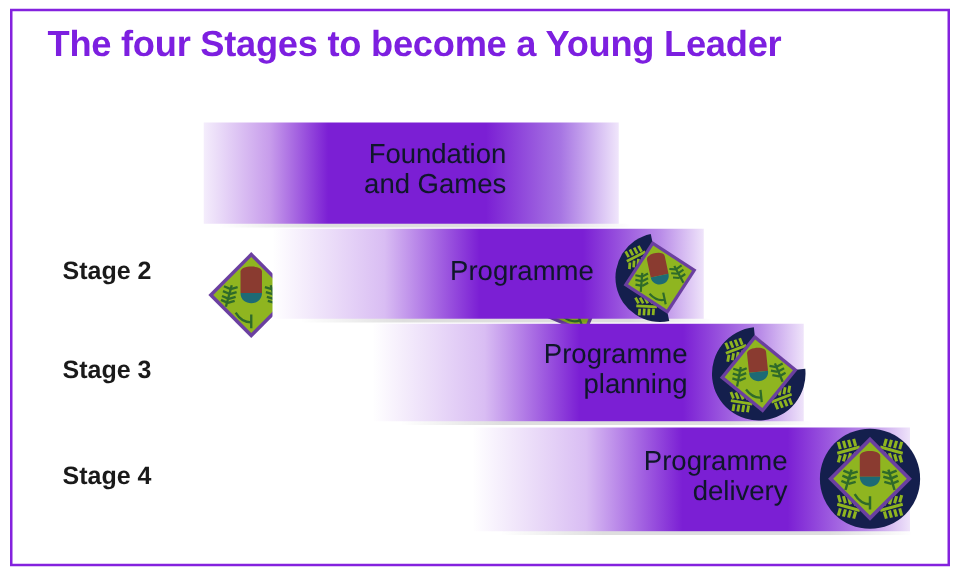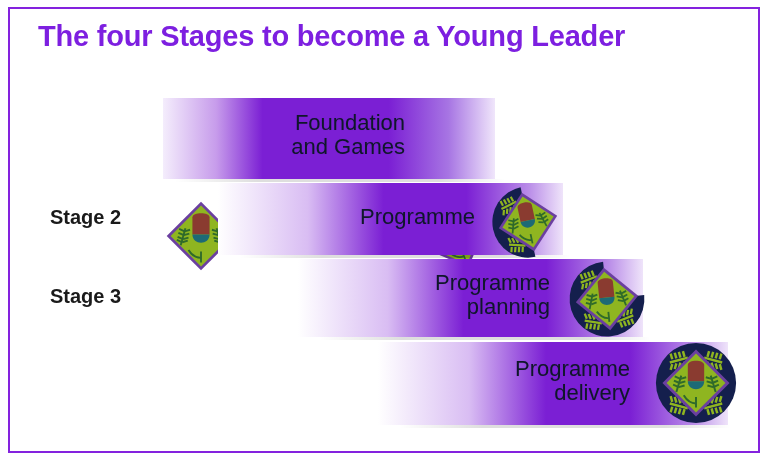--- a/index.html
+++ b/index.html
@@ -339,20 +339,21 @@
           <path d="M55,72 L55,85" stroke="#2f6a2a" stroke-width="2.4" fill="none"></path>
           <path d="M55,80 C48,80 43,75 40,70" stroke="#2f6a2a" stroke-width="2.4" fill="none"></path>
           <path d="M45,33 C45,26 65,26 65,33 L65,53 L45,53 Z" fill="#8a3b30"></path>
           <path d="M45,53 C45,66 65,66 65,53 Z" fill="#1d6a75"></path>
         </g>
       </svg>
     </div>
   </div>
 
   <div class="stage-row" style="top:342px;height:83px;">
+    <div class="stage-label" style="left:50px;top:28px;">Stage 4</div>
     <div class="bar" style="left:378px;top:0px;width:350px;height:83px;"></div>
     <div class="row-shadow" style="left:400px;top:83px;width:330px;"></div>
     <div class="bar-text" style="left:450px;top:15px;width:180px;">Programme
 delivery</div>
 
     <div class="badge" style="left:650px;top:-4px;">
       <svg width="92" height="90" viewBox="0 0 110 110">
         <g>
 
           <circle cx="55" cy="55" r="49" fill="#141f4d"></circle>

